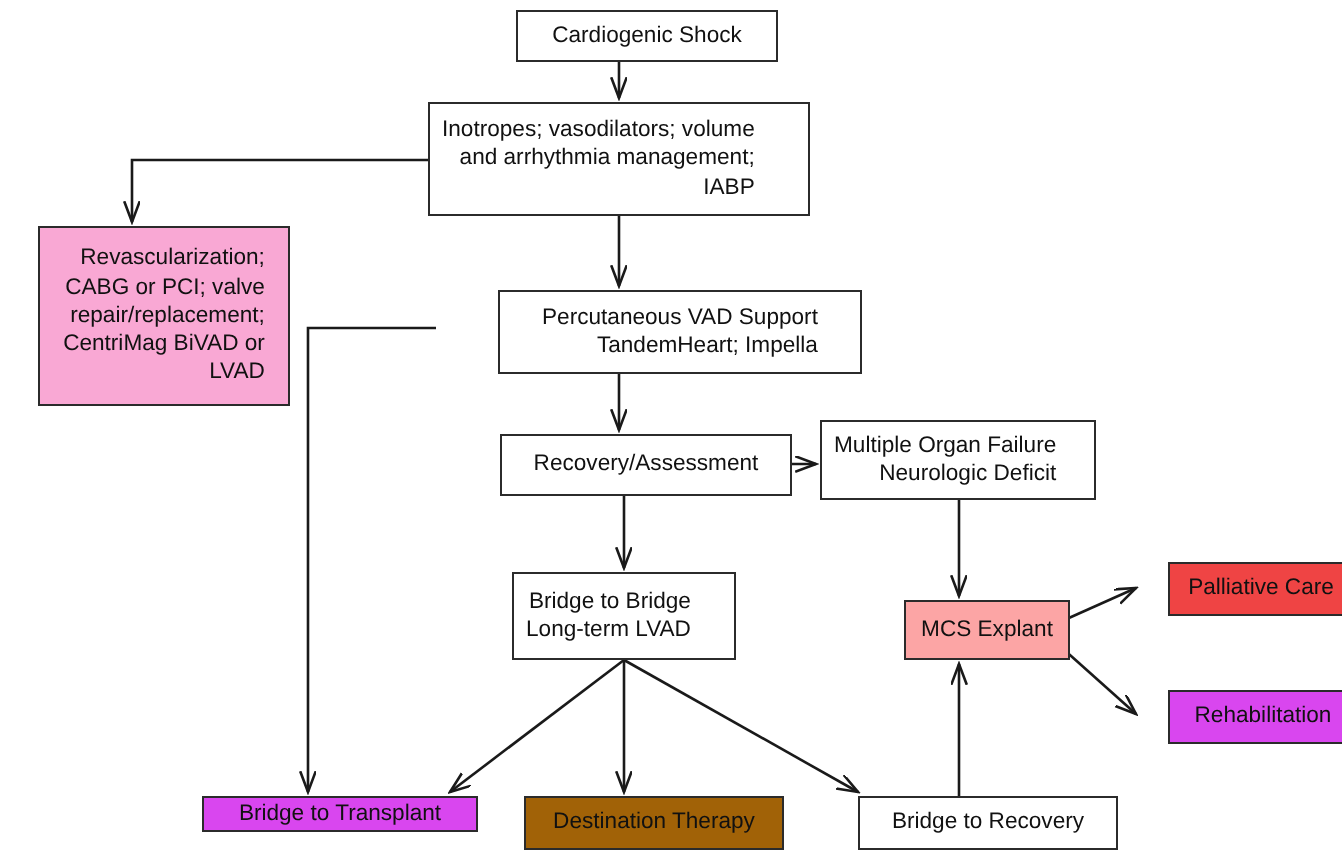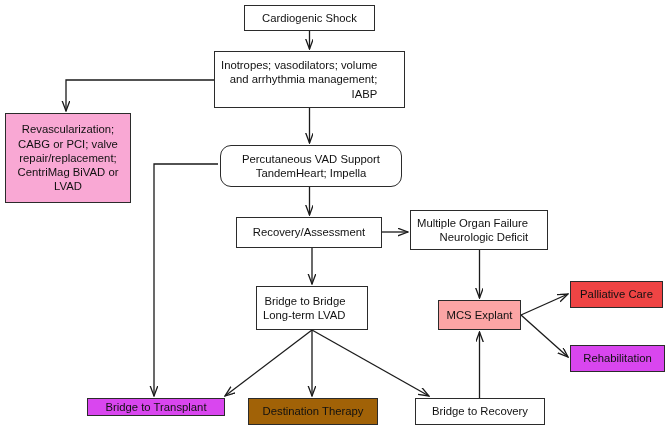--- a/index.html
+++ b/index.html
@@ -31,21 +31,21 @@
     color: #111111;
     font-size: 11.3px;
     line-height: 14.2px;
     display: flex;
     flex-direction: column;
     justify-content: center;
     padding: 2px 6px;
     white-space: pre-line;
     z-index: 2;
   }
-  .align-center { text-align: center; align-items: center; }
+  .align-center { text-align: right; align-items: center; margin-left: 14px; }
   .align-left   { text-align: right;   align-items: flex-start; }
 </style>
 </head>
 <body>
 
 <div id="canvas">
   <svg id="edges" viewBox="0 0 671 430" xmlns="http://www.w3.org/2000/svg">
     <defs>
       <marker id="arrowhead" markerWidth="9" markerHeight="9" refX="8" refY="3" orient="auto" markerUnits="strokeWidth">
         <path d="M0,0 L8,3 L0,6" fill="none" stroke="#1a1a1a" stroke-width="1"></path>
@@ -71,21 +71,21 @@
   <div id="node-layer">
       <div class="node align-center" style="left: 244px; top: 5px; width: 131px; height: 26px; border-color: rgb(43, 43, 43); background: rgb(255, 255, 255); color: rgb(17, 17, 17);"><span>Cardiogenic Shock</span></div>
       <div class="node align-left" style="left: 214px; top: 51px; width: 191px; height: 57px; border-color: rgb(43, 43, 43); background: rgb(255, 255, 255); color: rgb(17, 17, 17);"><span>Inotropes; vasodilators; volume
 and arrhythmia management;
 IABP</span></div>
       <div class="node align-center" style="left: 5px; top: 113px; width: 126px; height: 90px; border-color: rgb(43, 43, 43); background: #f9a8d4; color: rgb(17, 17, 17);"><span>Revascularization;
 CABG or PCI; valve
 repair/replacement;
 CentriMag BiVAD or
 LVAD</span></div>
-      <div class="node align-center" style="left: 220px; top: 145px; width: 182px; height: 42px; border-color: rgb(43, 43, 43); background: rgb(255, 255, 255); color: rgb(17, 17, 17); border-radius: 11px;"><span>Percutaneous VAD Support
+      <div class="node align-center" style="left: 235px; top: 145px; width: 182px; height: 42px; border-color: rgb(43, 43, 43); background: rgb(255, 255, 255); color: rgb(17, 17, 17);"><span>Percutaneous VAD Support
 TandemHeart; Impella</span></div>
       <div class="node align-center" style="left: 236px; top: 217px; width: 146px; height: 31px; border-color: rgb(43, 43, 43); background: rgb(255, 255, 255); color: rgb(17, 17, 17);"><span>Recovery/Assessment</span></div>
       <div class="node align-left" style="left: 410px; top: 210px; width: 138px; height: 40px; border-color: rgb(43, 43, 43); background: rgb(255, 255, 255); color: rgb(17, 17, 17);"><span>Multiple Organ Failure
 Neurologic Deficit</span></div>
       <div class="node align-left" style="left: 256px; top: 286px; width: 112px; height: 44px; border-color: rgb(43, 43, 43); background: rgb(255, 255, 255); color: rgb(17, 17, 17);"><span>Bridge to Bridge
 Long-term LVAD</span></div>
       <div class="node align-center" style="left: 438px; top: 300px; width: 83px; height: 30px; border-color: rgb(43, 43, 43); background: #fca5a5; color: rgb(17, 17, 17);"><span>MCS Explant</span></div>
       <div class="node align-center" style="left: 570px; top: 281px; width: 93px; height: 27px; border-color: rgb(43, 43, 43); background: #ef4444; color: rgb(17, 17, 17);"><span>Palliative Care</span></div>
       <div class="node align-center" style="left: 570px; top: 345px; width: 95px; height: 27px; border-color: rgb(43, 43, 43); background: #d946ef; color: rgb(17, 17, 17);"><span>Rehabilitation</span></div>
       <div class="node align-center" style="left: 87px; top: 398px; width: 138px; height: 18px; border-color: rgb(43, 43, 43); background: #d946ef; color: rgb(17, 17, 17);"><span>Bridge to Transplant</span></div>

